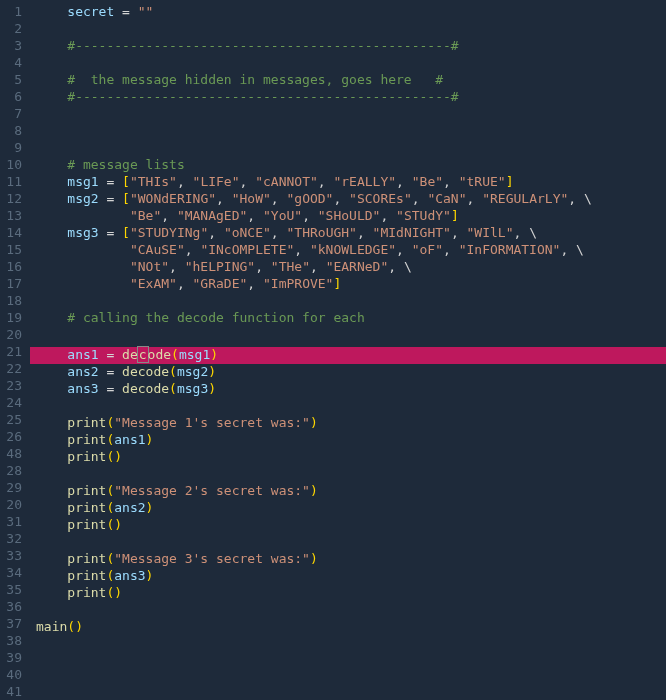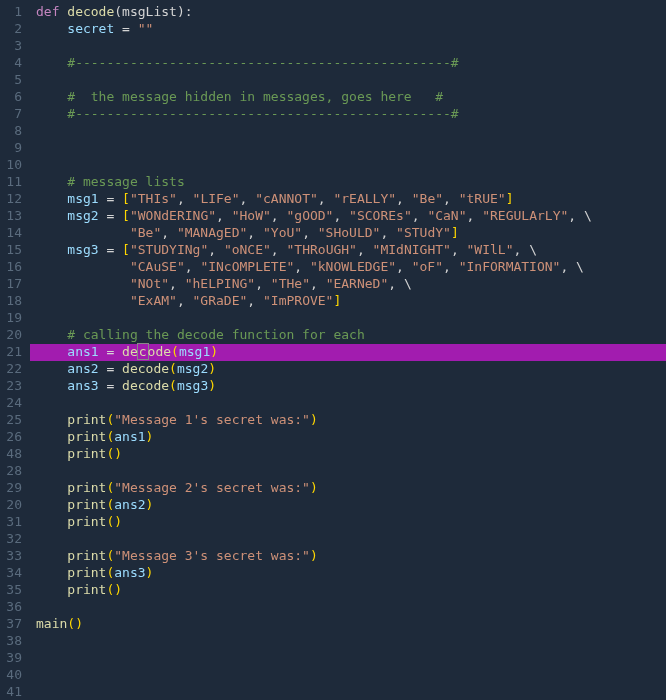--- a/index.html
+++ b/index.html
@@ -33,21 +33,21 @@
       flex: 1;
       padding: 4px 0;
       position: relative;
     }
     .line {
       height: 17px;
       white-space: pre;
       position: relative;
       padding-left: 6px;
     }
-    .line.hl { background: #a21caf; }
+    .line.hl { background: #be185d; margin-top: 20px; }
     .kw { color: #c586c0; }
     .fn { color: #dcdcaa; }
     .str { color: #ce9178; }
     .cmt { color: #6a9955; }
     .op { color: #d4d4d4; }
     .var { color: #9cdcfe; }
     .pn { color: #ffd700; }
     .call { color: #dcdcaa; }
     .txt { color: #d4d4d4; }
     .cursor-box {
@@ -97,21 +97,20 @@
       <div>34</div>
       <div>35</div>
       <div>36</div>
       <div>37</div>
       <div>38</div>
       <div>39</div>
       <div>40</div>
       <div>41</div>
     </div>
   <div class="code" id="code">
-      <div class="line"><span class="kw">def </span><span class="fn">decode</span><span class="txt">(msgList):</span></div>
       <div class="line"><span class="txt">    </span><span class="var">secret </span><span class="op">= </span><span class="str">""</span></div>
       <div class="line"> </div>
       <div class="line"><span class="txt">    </span><span class="cmt">#------------------------------------------------#</span></div>
       <div class="line"><span class="txt">    </span></div>
       <div class="line"><span class="txt">    </span><span class="cmt">#  the message hidden in messages, goes here   #</span></div>
       <div class="line"><span class="txt">    </span><span class="cmt">#------------------------------------------------#</span></div>
       <div class="line"> </div>
       <div class="line"> </div>
       <div class="line"> </div>
       <div class="line"><span class="txt">    </span><span class="cmt"># message lists</span></div>

